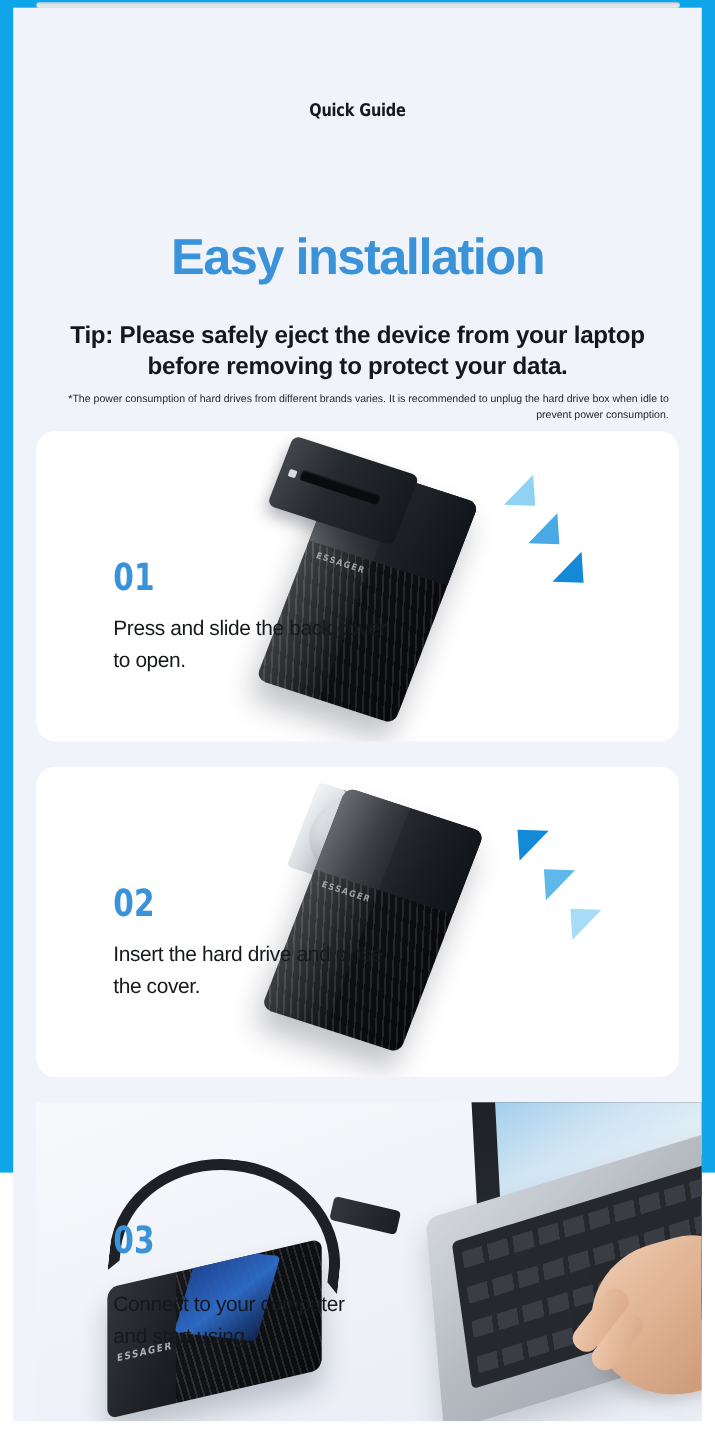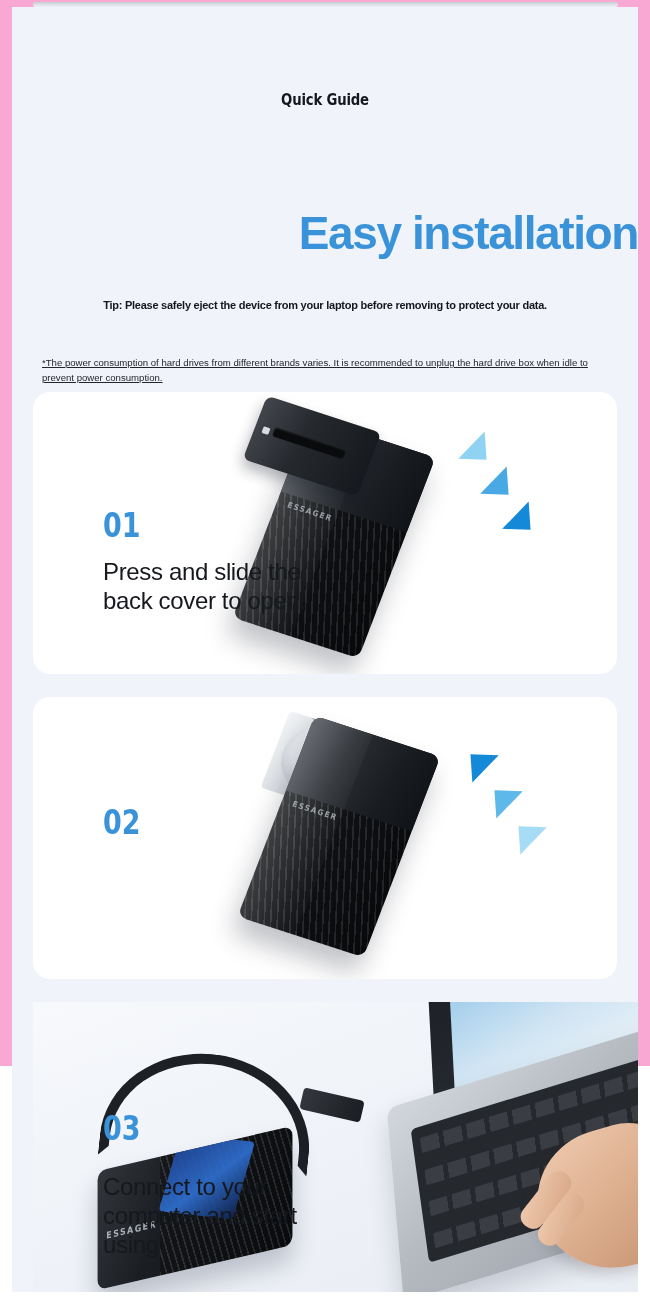--- a/index.html
+++ b/index.html
@@ -5,21 +5,21 @@
   * { margin:0; padding:0; box-sizing:border-box; }
   html,body { width:650px; height:1300px; }
   body {
     background:#ffffff;
     font-family:"Liberation Sans", sans-serif;
     overflow:hidden;
     position:relative;
   }
   .page-frame {
     position:absolute; left:0; top:0; width:650px; height:1066px;
-    background:#f9a8d4;
+    background:#0ea5e9;
   }
   .top-divider {
     position:absolute; left:33px; top:2px; width:585px; height:5px;
     background:linear-gradient(180deg,#c9ccd4 0%, #dfe3ea 60%, #eef1f8 100%);
     border-radius:3px;
   }
   .inner {
     position:absolute; left:12px; top:7px; width:626px; height:1285px;
     background:#f0f3fa;
     overflow:hidden;
@@ -33,32 +33,32 @@
     letter-spacing:-0.2px;
     font-family:"DejaVu Sans Condensed","Liberation Sans",sans-serif;
     transform:scaleX(0.92); transform-origin:center;
   }
   .h1 {
     position:absolute; left:0; top:134px; width:626px; text-align:center;
     font-size:46px; line-height:52px; font-weight:bold; color:#0d1013;
     letter-spacing:-1.4px;
   }
   .h2 {
-    position:absolute; left:0; top:200px; width:626px; text-align:right;
+    position:absolute; left:0; top:200px; width:626px; text-align:center;
     font-size:46px; line-height:52px; font-weight:bold; color:#3a93d8;
     letter-spacing:-1.4px;
   }
   .tip {
     position:absolute; left:33px; top:284px; width:560px; text-align:center;
-    font-size:11px; line-height:28px; font-weight:bold; color:#14171c;
+    font-size:22px; line-height:28px; font-weight:bold; color:#14171c;
     letter-spacing:-0.25px;
   }
   .disclaimer {
-    position:absolute; left:30px; top:348px; width:566px; text-align:left;
-    font-size:9.6px; line-height:15px; color:#22262c;text-decoration:underline;
+    position:absolute; left:30px; top:348px; width:566px; text-align:right;
+    font-size:9.6px; line-height:15px; color:#22262c;
   }
 
   
   .card {
     position:absolute; left:21px; width:584px;
     background:#ffffff; border-radius:17px; overflow:hidden;
   }
   #card1 { top:385px; height:282px; }
   #card2 { top:690px; height:282px; }
   #card3 {
@@ -66,21 +66,21 @@
     left:21px; width:605px;
     background:linear-gradient(160deg,#f7f9fc 0%, #eef1f7 55%, #e9edf4 100%);
   }
 
   .step-num {
     position:absolute; font-size:34px; font-weight:bold; color:#3a93d8;
     font-family:"DejaVu Sans Condensed","Liberation Sans",sans-serif;
     letter-spacing:0px; transform:scaleX(0.88); transform-origin:left center;
   }
   .step-text {
-    position:absolute; font-size:24px; line-height:29px;
+    position:absolute; font-size:19px; line-height:29px;
     color:#15181d; letter-spacing:-0.35px;
   }
   #card1 .step-num { left:70px; top:113px; }
   #card1 .step-text { left:70px; top:165px; width:250px; }
   #card2 .step-num { left:70px; top:105px; }
   #card2 .step-text { left:70px; top:157px; width:250px; }
   #card3 .step-num { left:70px; top:106px; }
   #card3 .step-text { left:70px; top:158px; width:220px;margin-top:12px; }
 
   
@@ -307,20 +307,21 @@
           <div class="enc-top"></div>
           <div class="ribs"></div>
           <div class="enc-gloss"></div>
           <div class="brand">ESSAGER</div>
         </div>
         <div class="chev c1"></div>
         <div class="chev c2"></div>
         <div class="chev c3"></div>
       </div>
       <div class="step-num">02</div>
+      <div class="step-text">Insert the hard drive and close the cover.</div>
     </div>
 
     <div class="card" id="card3">
       <div class="photo">
         <div class="laptop-screen">
           <div class="screen-inner"></div>
         </div>
         <div class="laptop-base">
           <div class="keyboard">
             <div class="keyrow" style="top:8%"></div>

